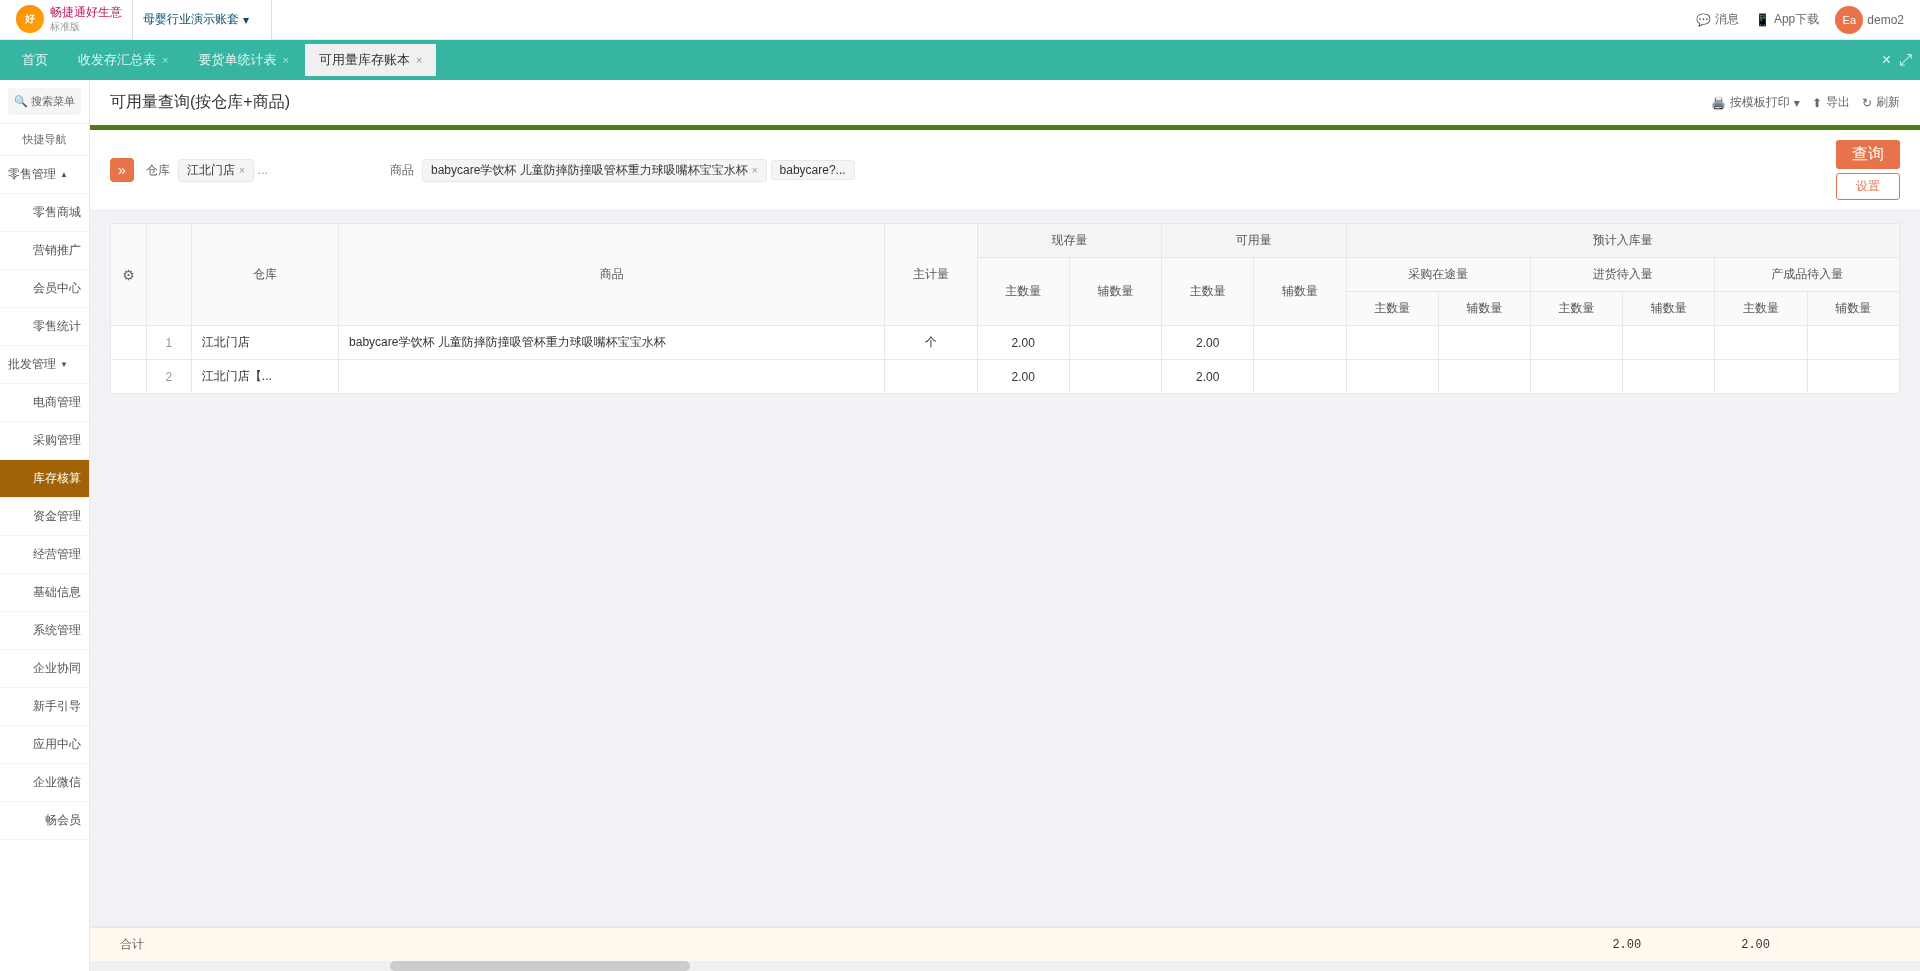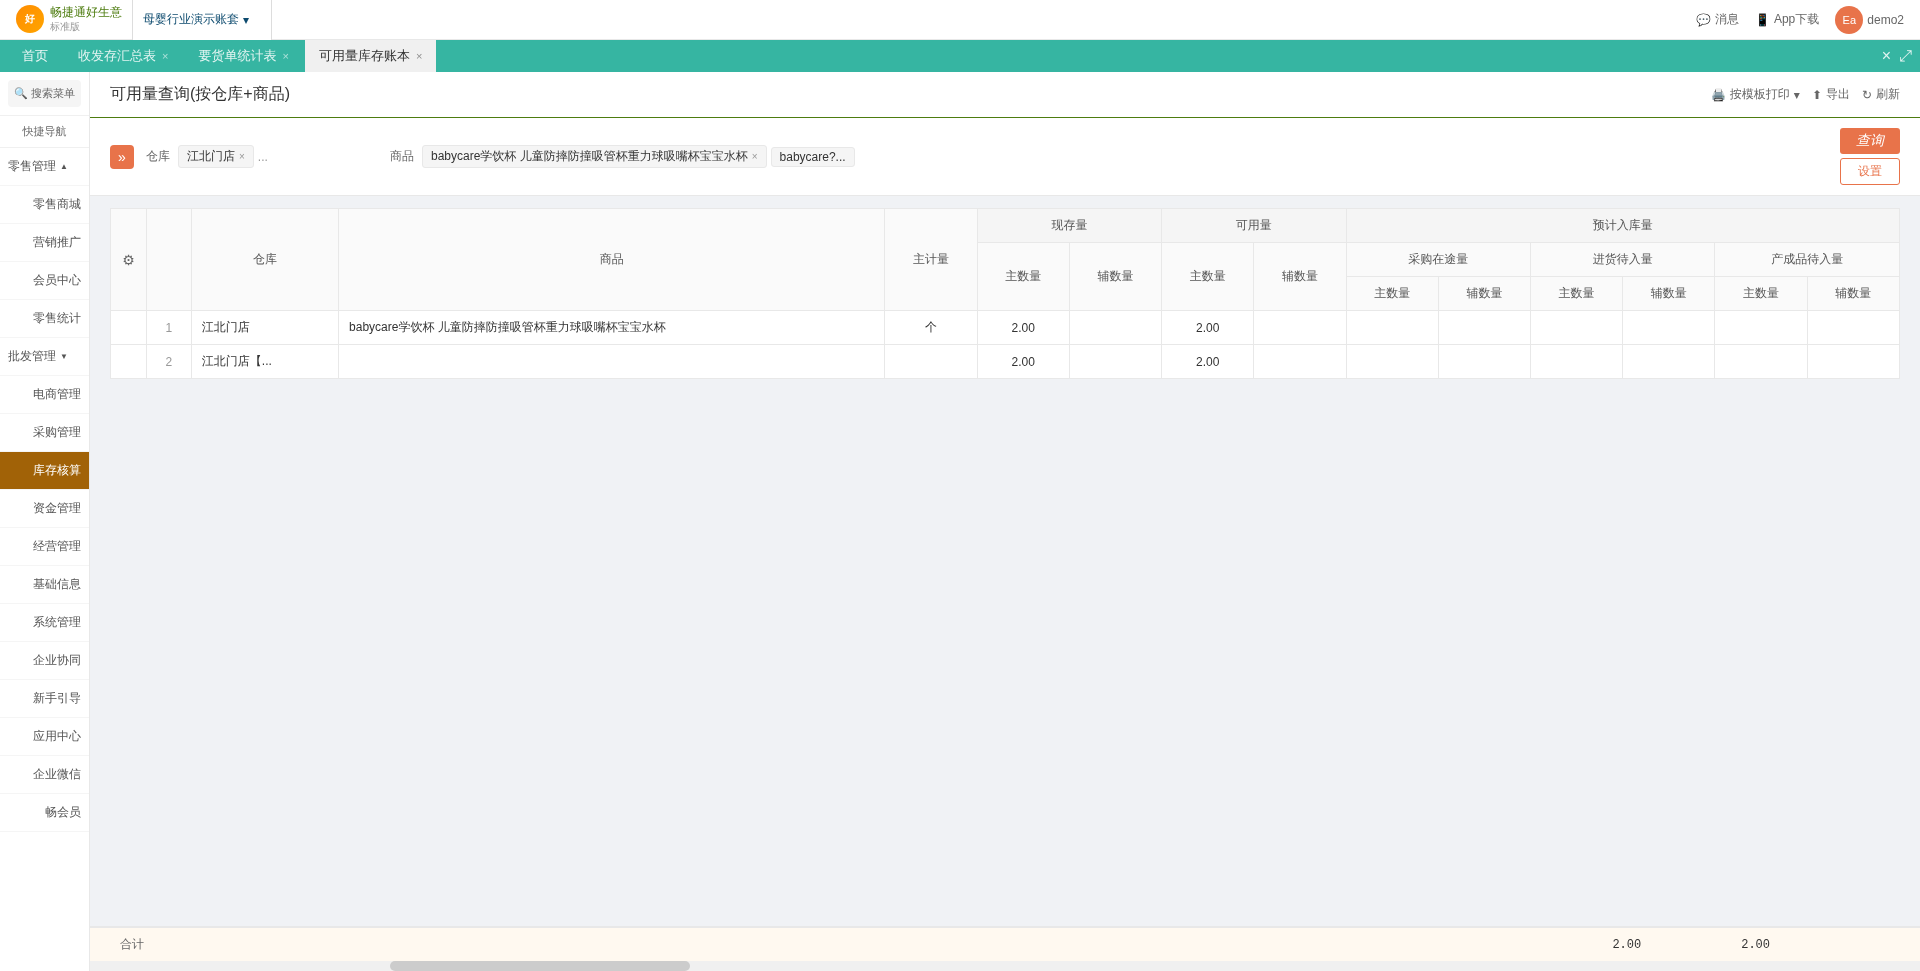--- a/index.html
+++ b/index.html
@@ -3,29 +3,29 @@
   <meta charset="utf-8">
   <style>
     * { margin: 0; padding: 0; box-sizing: border-box; }
     body { font-family: 'Microsoft YaHei', Arial, sans-serif; font-size: 12px; background: #f5f5f5; color: #333; width: 1920px; height: 971px; overflow: hidden; display: flex; flex-direction: column; }
 
     
     .top-bar { height: 40px; background: #fff; display: flex; align-items: center; justify-content: space-between; padding: 0 16px; border-bottom: 1px solid #e8e8e8; flex-shrink: 0; }
     .top-bar-left { display: flex; align-items: center; gap: 10px; }
     .logo-area { display: flex; align-items: center; gap: 6px; }
     .logo-icon { width: 28px; height: 28px; background: linear-gradient(135deg, #ff8c00, #ffa500); border-radius: 50%; display: flex; align-items: center; justify-content: center; color: white; font-size: 10px; font-weight: bold; }
-    .logo-text { font-size: 12px; color: #4d7c0f; line-height: 1.2; }
+    .logo-text { font-size: 12px; color: #be185d; line-height: 1.2; }
     .logo-sub { font-size: 10px; color: #999; }
     .industry-selector { display: flex; align-items: center; gap: 4px; padding: 16px 10px; border: 1px solid #ddd; border-radius: 4px; cursor: pointer; background: #fff; min-width: 140px; font-size: 12px; color: #0c4a6e; }
     .top-bar-right { display: flex; align-items: center; gap: 16px; }
     .top-bar-btn { display: flex; align-items: center; gap: 4px; cursor: pointer; color: #666; font-size: 12px; }
     .user-avatar { width: 28px; height: 28px; border-radius: 50%; background: #e8734a; display: flex; align-items: center; justify-content: center; color: white; font-size: 11px; }
 
     
-    .nav-tabs { height: 32px; background: #36b5a2; display: flex; align-items: center; padding: 0 8px; gap: 2px; flex-shrink: 0; }
+    .nav-tabs { height: 40px; background: #36b5a2; display: flex; align-items: center; padding: 0 8px; gap: 2px; flex-shrink: 0; }
     .nav-tab { height: 32px; padding: 0 14px; display: flex; align-items: center; gap: 6px; border-radius: 4px 4px 0 0; cursor: pointer; font-size: 13px; color: rgba(255,255,255,0.85); white-space: nowrap; }
     .nav-tab.active { background: #f0f0f0; color: #333; border-radius: 0; }
     .nav-tab .close-x { font-size: 11px; color: inherit; opacity: 0.7; }
     .nav-tab.active .close-x { color: #666; }
     .nav-home { color: rgba(255,255,255,0.9); }
     .nav-right-btns { margin-left: auto; display: flex; align-items: center; gap: 8px; }
     .nav-right-btn { color: rgba(255,255,255,0.85); cursor: pointer; font-size: 16px; }
 
     
     .main-layout { display: flex; flex: 1; overflow: hidden; }
@@ -37,36 +37,36 @@
     .sidebar-nav-btn { padding: 8px; border-bottom: 1px solid #f0f0f0; text-align: center; cursor: pointer; font-size: 11px; color: #666; }
     .sidebar-item { padding: 10px 8px; text-align: center; cursor: pointer; color: #555; font-size: 12px; display: flex; flex-direction: column; align-items: flex-end; gap: 2px; border-bottom: 1px solid #f5f5f5; }
     .sidebar-item.active { background: #a16207; color: #fff; }
     .sidebar-item.has-submenu { display: flex; flex-direction: row; align-items: center; justify-content: flex-start; gap: 4px; }
     .sidebar-item .arrow-icon { font-size: 8px; }
 
     
     .content-area { flex: 1; display: flex; flex-direction: column; overflow: hidden; background: #f0f2f5; }
 
     
-    .page-header { background: #fff; padding: 12px 20px; display: flex; align-items: center; justify-content: space-between; border-bottom: 1px solid #4d7c0f; flex-shrink: 0; }
+    .page-header { background: #fff; padding: 12px 20px; display: flex; align-items: center; justify-content: space-between; border-bottom: 5px solid #4d7c0f; flex-shrink: 0; }
     .page-title { font-size: 16px; font-weight: 500; color: #333; }
     .page-header-actions { display: flex; align-items: center; gap: 12px; }
     .header-action-btn { display: flex; align-items: center; gap: 4px; cursor: pointer; color: #666; font-size: 12px; }
 
     
     .filter-bar { background: #fff; padding: 10px 20px; display: flex; align-items: center; gap: 12px; border-bottom: 1px solid #e8e8e8; flex-shrink: 0; }
     .filter-expand-btn { width: 24px; height: 24px; background: #e8734a; color: white; border: none; border-radius: 4px; cursor: pointer; display: flex; align-items: center; justify-content: center; font-size: 14px; flex-shrink: 0; }
     .filter-group { display: flex; align-items: center; gap: 8px; }
     .filter-label { color: #666; font-size: 12px; white-space: nowrap; }
     .filter-tags { display: flex; align-items: center; gap: 4px; flex-wrap: wrap; min-width: 200px; }
     .filter-tag { display: flex; align-items: center; gap: 4px; padding: 2px 8px; background: #f5f5f5; border: 1px solid #e8e8e8; border-radius: 3px; font-size: 12px; color: #333; }
     .filter-tag .remove { cursor: pointer; color: #999; font-size: 10px; }
     .filter-more { color: #999; font-size: 12px; cursor: pointer; }
     .filter-actions { margin-left: auto; display: flex; flex-direction: column; gap: 4px; }
-    .btn-query { background: #e8734a; color: white; border: none; padding: 4px 16px; border-radius: 3px; cursor: pointer; font-size: 14px; font-style: italic; }
+    .btn-query { background: #e8734a; color: white; border: none; padding: 4px 16px; border-radius: 3px; cursor: pointer; font-size: 16px; }
     .btn-settings { background: #fff; color: #e8734a; border: 1px solid #e8734a; padding: 4px 12px; border-radius: 3px; cursor: pointer; font-size: 12px; }
 
     
     .table-container { flex: 1; overflow: auto; padding: 12px 20px; }
     .data-table { width: 100%; border-collapse: collapse; background: #fff; border: 1px solid #e8e8e8; }
     .data-table th, .data-table td { border: 1px solid #e8e8e8; padding: 8px 10px; font-size: 12px; text-align: center; white-space: nowrap; }
     .data-table th { background: #fafafa; color: #555; font-weight: 400; }
     .data-table th.main-header { background: #f5f5f5; }
     .data-table td { color: #333; }
     .data-table td.left-align { text-align: left; }

